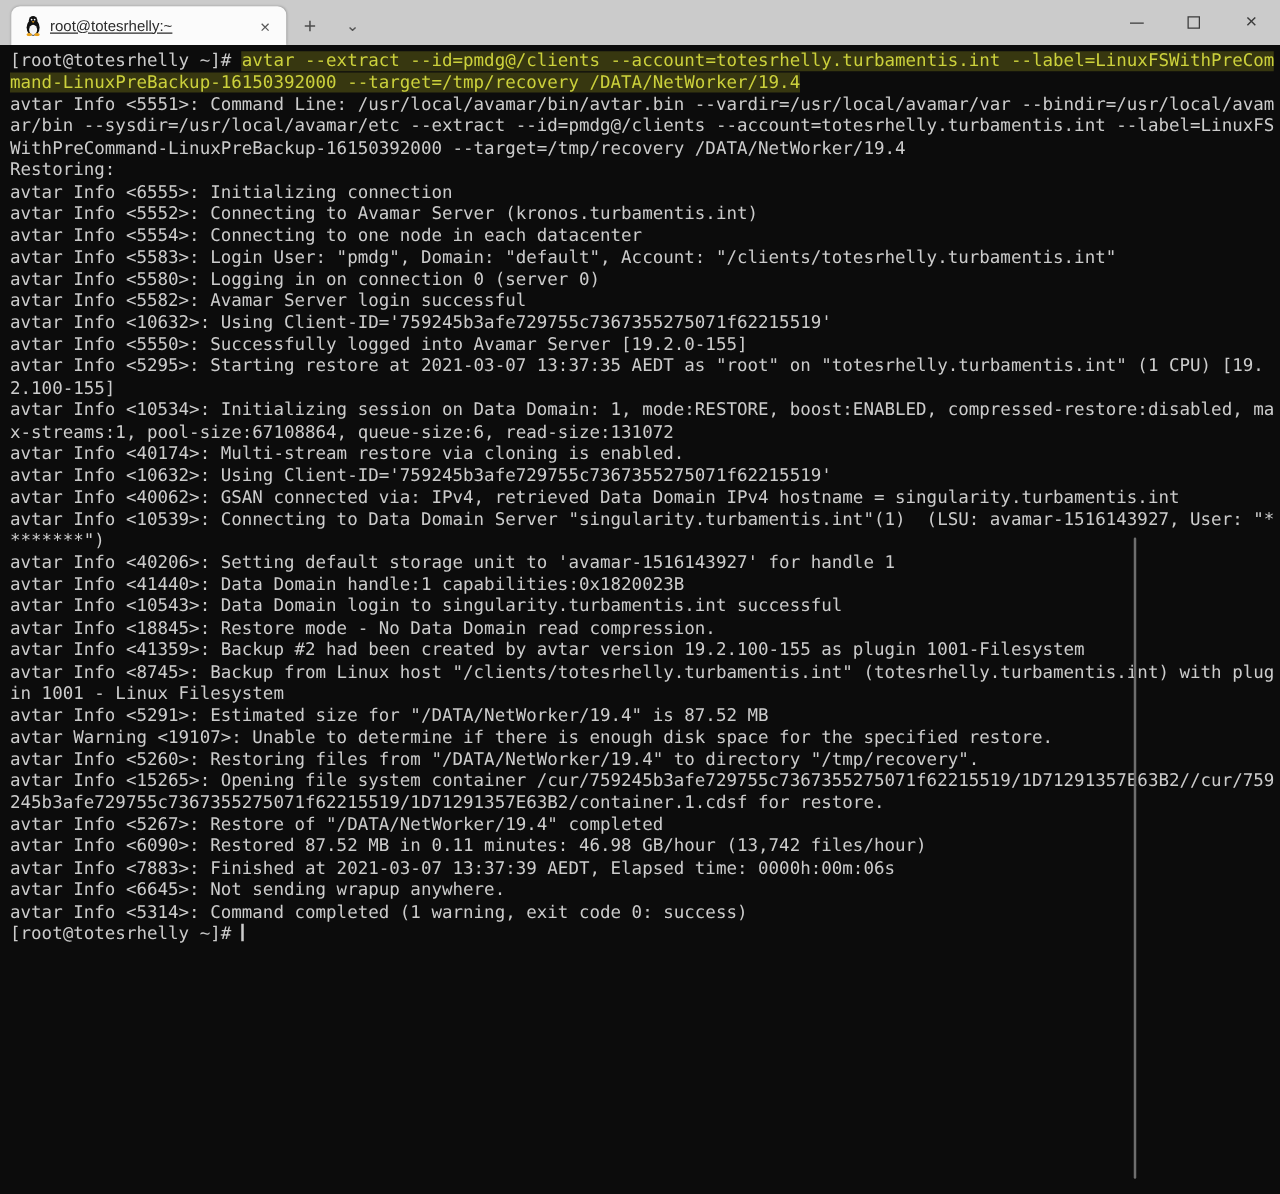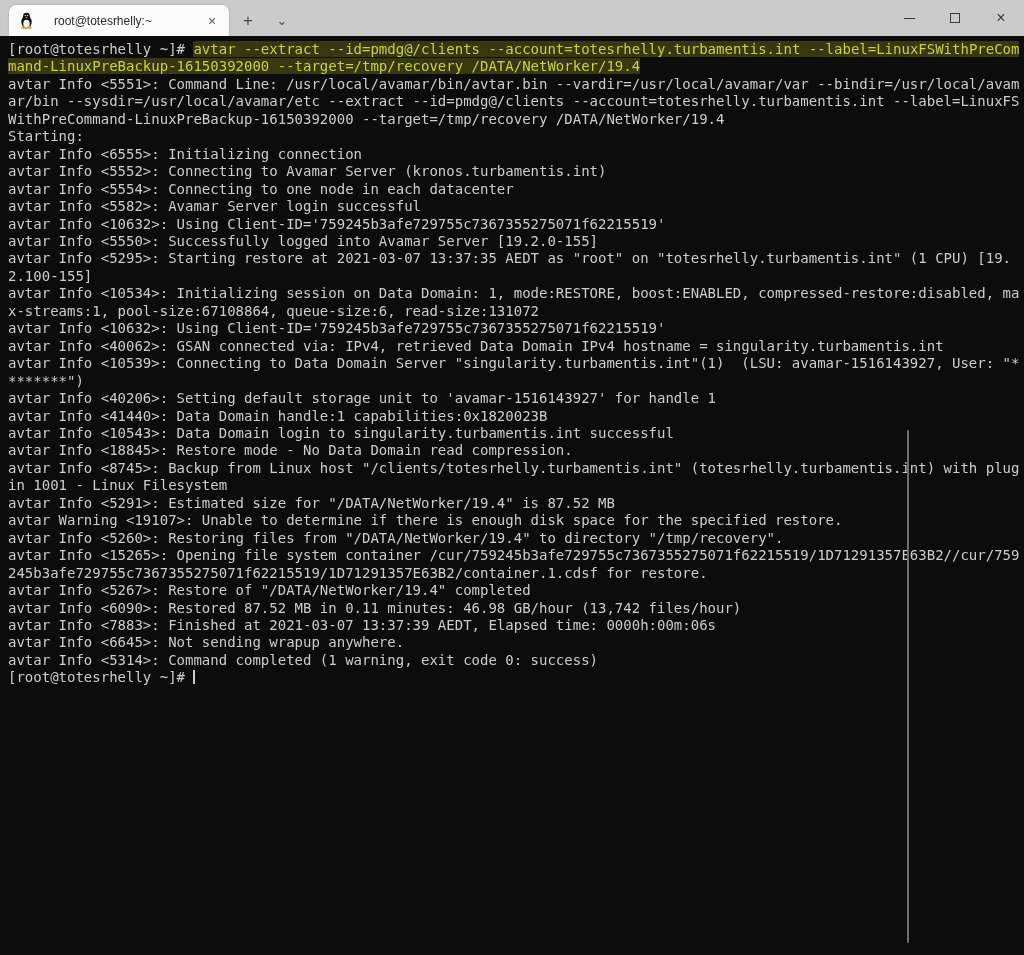--- a/index.html
+++ b/index.html
@@ -13,22 +13,22 @@
     position: relative; height: 36px; background: #cbcbcb;
     display: flex; align-items: flex-end;
   }
   .tab {
     position: relative; margin-left: 9px; width: 220px; height: 31px;
     background: #fbfbfb; border-radius: 7px 7px 0 0;
     display: flex; align-items: center; padding: 0 8px 0 10px;
     box-shadow: 0 0 2px rgba(0,0,0,0.25);
   }
   .tab-title {
-    flex: 1; font-size: 12px; color: #2b2b2b; margin-left: 20px;
-    white-space: nowrap; overflow: hidden;
+    flex: 1; font-size: 12px; color: #2b2b2b; margin-left: 6px;
+    white-space: nowrap; overflow: hidden; text-decoration: underline;
   }
   .tab-close {
     width: 18px; height: 18px; display: flex; align-items: center; justify-content: center;
     color: #5a5a5a; font-size: 14px; line-height: 1; cursor: pointer;
   }
   .tabbar-btn {
     width: 30px; height: 31px; display: flex; align-items: center; justify-content: center;
     color: #4d4d4d; font-size: 17px; margin-left: 4px; cursor: pointer;
   }
   .tabbar-btn.chev { font-size: 13px; color: #555; }
@@ -105,36 +105,40 @@
       <div class="win-btn">
           <span class="close-glyph">×</span>
         </div>
     </div>
   </div>
 
   <div class="terminal">
     <div class="tline"><span>[root@totesrhelly ~]# </span><span class="cmd">avtar --extract --id=pmdg@/clients --account=totesrhelly.turbamentis.int --label=LinuxFSWithPreCommand-LinuxPreBackup-16150392000 --target=/tmp/recovery /DATA/NetWorker/19.4</span></div>
     <div id="term-lines">
         <div class="tline">avtar Info &lt;5551&gt;: Command Line: /usr/local/avamar/bin/avtar.bin --vardir=/usr/local/avamar/var --bindir=/usr/local/avamar/bin --sysdir=/usr/local/avamar/etc --extract --id=pmdg@/clients --account=totesrhelly.turbamentis.int --label=LinuxFSWithPreCommand-LinuxPreBackup-16150392000 --target=/tmp/recovery /DATA/NetWorker/19.4</div>
-        <div class="tline">Starting:</div>
+        <div class="tline">Restoring:</div>
         <div class="tline">avtar Info &lt;6555&gt;: Initializing connection</div>
         <div class="tline">avtar Info &lt;5552&gt;: Connecting to Avamar Server (kronos.turbamentis.int)</div>
         <div class="tline">avtar Info &lt;5554&gt;: Connecting to one node in each datacenter</div>
+        <div class="tline">avtar Info &lt;5583&gt;: Login User: "pmdg", Domain: "default", Account: "/clients/totesrhelly.turbamentis.int"</div>
+        <div class="tline">avtar Info &lt;5580&gt;: Logging in on connection 0 (server 0)</div>
         <div class="tline">avtar Info &lt;5582&gt;: Avamar Server login successful</div>
         <div class="tline">avtar Info &lt;10632&gt;: Using Client-ID='759245b3afe729755c7367355275071f62215519'</div>
         <div class="tline">avtar Info &lt;5550&gt;: Successfully logged into Avamar Server [19.2.0-155]</div>
         <div class="tline">avtar Info &lt;5295&gt;: Starting restore at 2021-03-07 13:37:35 AEDT as "root" on "totesrhelly.turbamentis.int" (1 CPU) [19.2.100-155]</div>
         <div class="tline">avtar Info &lt;10534&gt;: Initializing session on Data Domain: 1, mode:RESTORE, boost:ENABLED, compressed-restore:disabled, max-streams:1, pool-size:67108864, queue-size:6, read-size:131072</div>
+        <div class="tline">avtar Info &lt;40174&gt;: Multi-stream restore via cloning is enabled.</div>
         <div class="tline">avtar Info &lt;10632&gt;: Using Client-ID='759245b3afe729755c7367355275071f62215519'</div>
         <div class="tline">avtar Info &lt;40062&gt;: GSAN connected via: IPv4, retrieved Data Domain IPv4 hostname = singularity.turbamentis.int</div>
         <div class="tline">avtar Info &lt;10539&gt;: Connecting to Data Domain Server "singularity.turbamentis.int"(1)  (LSU: avamar-1516143927, User: "********")</div>
         <div class="tline">avtar Info &lt;40206&gt;: Setting default storage unit to 'avamar-1516143927' for handle 1</div>
         <div class="tline">avtar Info &lt;41440&gt;: Data Domain handle:1 capabilities:0x1820023B</div>
         <div class="tline">avtar Info &lt;10543&gt;: Data Domain login to singularity.turbamentis.int successful</div>
         <div class="tline">avtar Info &lt;18845&gt;: Restore mode - No Data Domain read compression.</div>
+        <div class="tline">avtar Info &lt;41359&gt;: Backup #2 had been created by avtar version 19.2.100-155 as plugin 1001-Filesystem</div>
         <div class="tline">avtar Info &lt;8745&gt;: Backup from Linux host "/clients/totesrhelly.turbamentis.int" (totesrhelly.turbamentis.int) with plugin 1001 - Linux Filesystem</div>
         <div class="tline">avtar Info &lt;5291&gt;: Estimated size for "/DATA/NetWorker/19.4" is 87.52 MB</div>
         <div class="tline">avtar Warning &lt;19107&gt;: Unable to determine if there is enough disk space for the specified restore.</div>
         <div class="tline">avtar Info &lt;5260&gt;: Restoring files from "/DATA/NetWorker/19.4" to directory "/tmp/recovery".</div>
         <div class="tline">avtar Info &lt;15265&gt;: Opening file system container /cur/759245b3afe729755c7367355275071f62215519/1D71291357E63B2//cur/759245b3afe729755c7367355275071f62215519/1D71291357E63B2/container.1.cdsf for restore.</div>
         <div class="tline">avtar Info &lt;5267&gt;: Restore of "/DATA/NetWorker/19.4" completed</div>
         <div class="tline">avtar Info &lt;6090&gt;: Restored 87.52 MB in 0.11 minutes: 46.98 GB/hour (13,742 files/hour)</div>
         <div class="tline">avtar Info &lt;7883&gt;: Finished at 2021-03-07 13:37:39 AEDT, Elapsed time: 0000h:00m:06s</div>
         <div class="tline">avtar Info &lt;6645&gt;: Not sending wrapup anywhere.</div>
         <div class="tline">avtar Info &lt;5314&gt;: Command completed (1 warning, exit code 0: success)</div>

